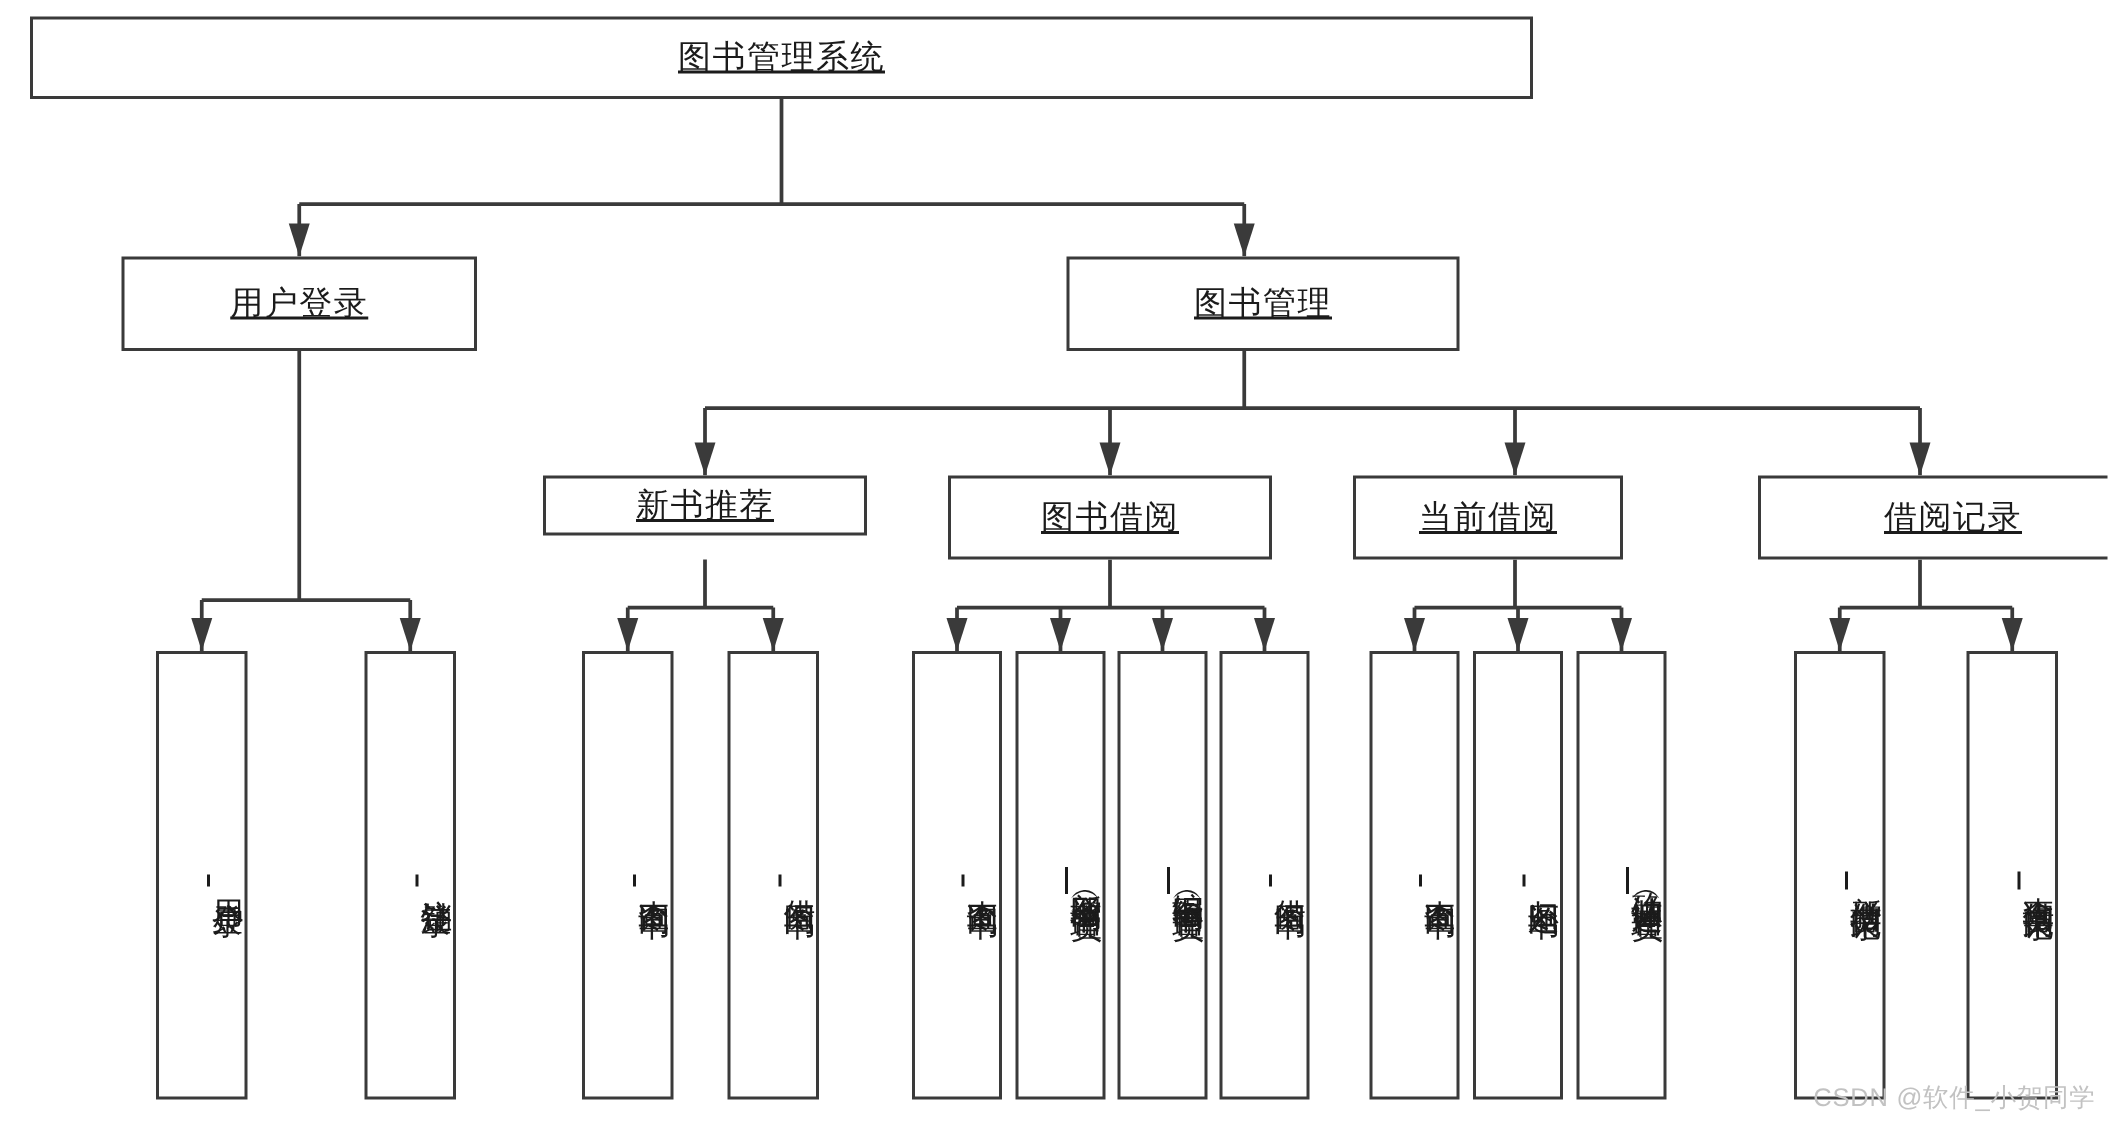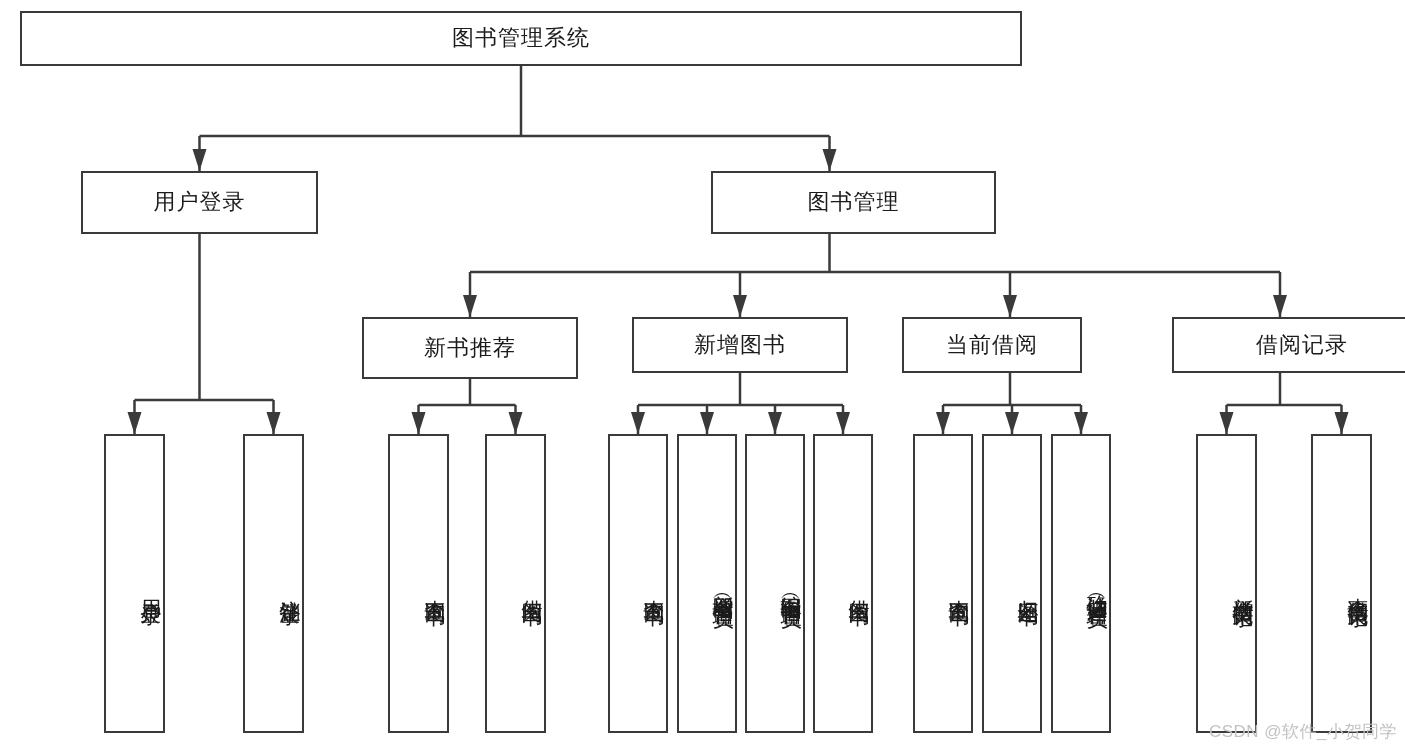--- a/index.html
+++ b/index.html
@@ -21,21 +21,21 @@
   .node-box.vertical{
     writing-mode:vertical-rl;
     text-orientation:upright;
     font-size:21px;
     line-height:1.15;
     letter-spacing:2px;
     padding-top:6px;
     align-items:flex-start;
     justify-content:center;
   }
-  .node-label{display:block;white-space:pre;}
+  .node-label{display:block;white-space:pre;text-decoration:underline;}
   #connectors{position:absolute;left:0;top:0;width:1405px;height:747px;pointer-events:none;}
   #watermark{
     position:absolute;
     right:8px;bottom:4px;
     font-size:17px;
     color:#c2c2c2;
     letter-spacing:0.5px;
     white-space:nowrap;
     user-select:none;
     margin-top:40px;
@@ -99,28 +99,28 @@
       <line x1="1341.5" y1="405" x2="1341.5" y2="434" stroke="#3a3a3a" stroke-width="2.5"></line>
       <polygon points="1334.5,412 1348.5,412 1341.5,434" fill="#3a3a3a"></polygon>
     </svg>
   <div id="node-layer">
       <div class="node-box horizontal" style="left: 20px; top: 11px; width: 1002px; height: 55px; border-color: rgb(58, 58, 58); background: rgb(255, 255, 255); color: rgb(27, 27, 27);">
         <span class="node-label">图书管理系统</span>
       </div>
       <div class="node-box horizontal" style="left: 81px; top: 171px; width: 237px; height: 63px; border-color: rgb(58, 58, 58); background: rgb(255, 255, 255); color: rgb(27, 27, 27);">
         <span class="node-label">用户登录</span>
       </div>
-      <div class="node-box horizontal" style="left: 711px; top: 171px; width: 285px; height: 63px; border-color: rgb(58, 58, 58); background: rgb(255, 255, 255); color: rgb(27, 27, 27);">
+      <div class="node-box horizontal" style="left: 711px; top: 171px; width: 262px; height: 63px; border-color: rgb(58, 58, 58); background: rgb(255, 255, 255); color: rgb(27, 27, 27);">
         <span class="node-label">图书管理</span>
       </div>
-      <div class="node-box horizontal" style="left: 362px; top: 317px; width: 216px; height: 62px; border-color: rgb(58, 58, 58); background: rgb(255, 255, 255); color: rgb(27, 27, 27);">
+      <div class="node-box horizontal" style="left: 362px; top: 317px; width: 216px; height: 40px; border-color: rgb(58, 58, 58); background: rgb(255, 255, 255); color: rgb(27, 27, 27);">
         <span class="node-label">新书推荐</span>
       </div>
       <div class="node-box horizontal" style="left: 632px; top: 317px; width: 216px; height: 56px; border-color: rgb(58, 58, 58); background: rgb(255, 255, 255); color: rgb(27, 27, 27);">
-        <span class="node-label">新增图书</span>
+        <span class="node-label">图书借阅</span>
       </div>
       <div class="node-box horizontal" style="left: 902px; top: 317px; width: 180px; height: 56px; border-color: rgb(58, 58, 58); background: rgb(255, 255, 255); color: rgb(27, 27, 27);">
         <span class="node-label">当前借阅</span>
       </div>
       <div class="node-box horizontal" style="left: 1172px; top: 317px; width: 260px; height: 56px; border-color: rgb(58, 58, 58); background: rgb(255, 255, 255); color: rgb(27, 27, 27);">
         <span class="node-label">借阅记录</span>
       </div>
       <div class="node-box vertical" style="left: 104px; top: 434px; width: 61px; height: 299px; border-color: rgb(58, 58, 58); background: rgb(255, 255, 255); color: rgb(27, 27, 27);">
         <span class="node-label">用户登录</span>
       </div>

